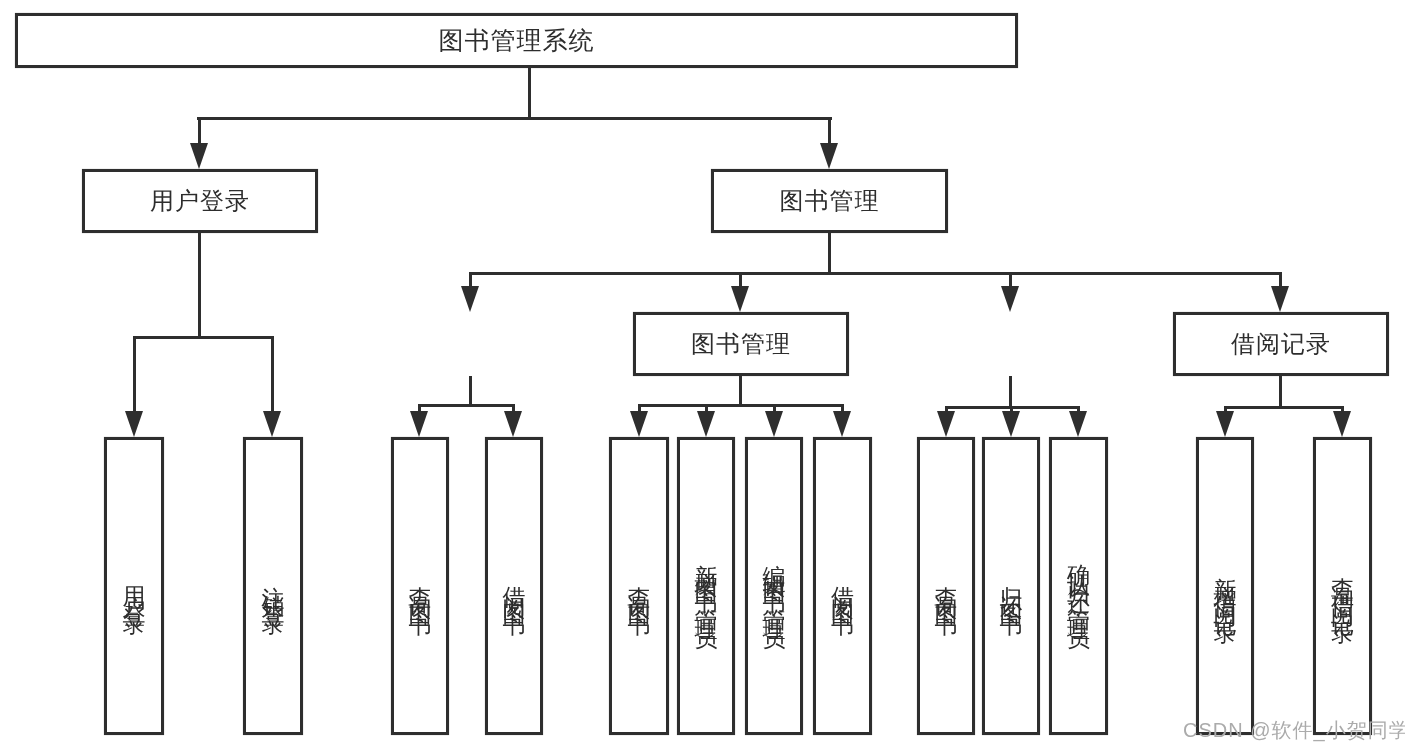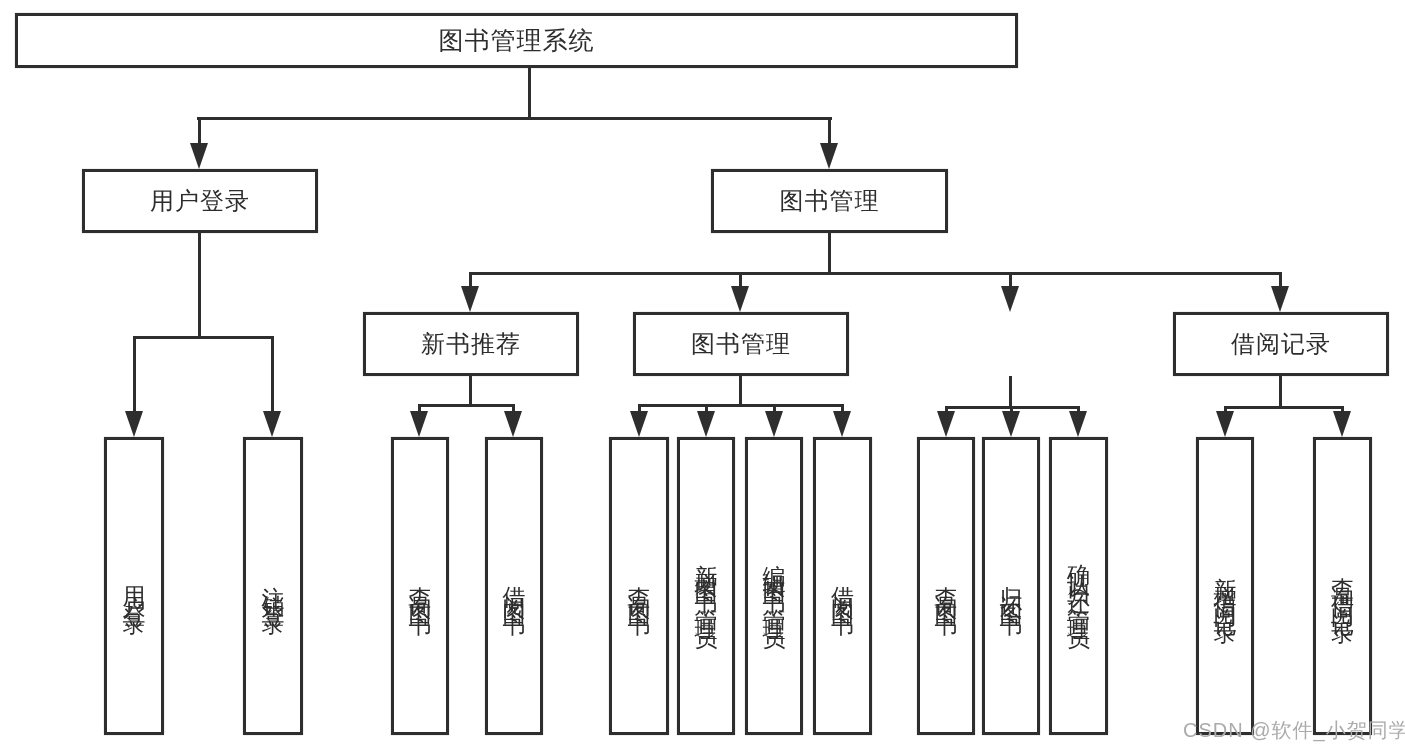--- a/index.html
+++ b/index.html
@@ -62,21 +62,20 @@
   <div class="hl" style="left:469px;top:272px;width:813px;"></div>
   <div class="vl" style="left:469px;top:272px;height:18px;"></div>
   <div class="ar" style="left:461px;top:286px;"></div>
   <div class="vl" style="left:739px;top:272px;height:18px;"></div>
   <div class="ar" style="left:731px;top:286px;"></div>
   <div class="vl" style="left:1009px;top:272px;height:18px;"></div>
   <div class="ar" style="left:1001px;top:286px;"></div>
   <div class="vl" style="left:1279px;top:272px;height:18px;"></div>
   <div class="ar" style="left:1271px;top:286px;"></div>
 
-  <div class="box h" style="left:363px;top:312px;width:216px;height:64px;">新书推荐</div>
   <div class="box h" style="left:633px;top:312px;width:216px;height:64px;">图书管理</div>
   <div class="box h" style="left:1173px;top:312px;width:216px;height:64px;">借阅记录</div>
 
   <div class="vl" style="left:469px;top:376px;height:31px;"></div>
   <div class="hl" style="left:418px;top:404px;width:97px;"></div>
   <div class="vl" style="left:418px;top:404px;height:12px;"></div>
   <div class="ar" style="left:410px;top:411px;"></div>
   <div class="vl" style="left:512px;top:404px;height:12px;"></div>
   <div class="ar" style="left:504px;top:411px;"></div>
 

